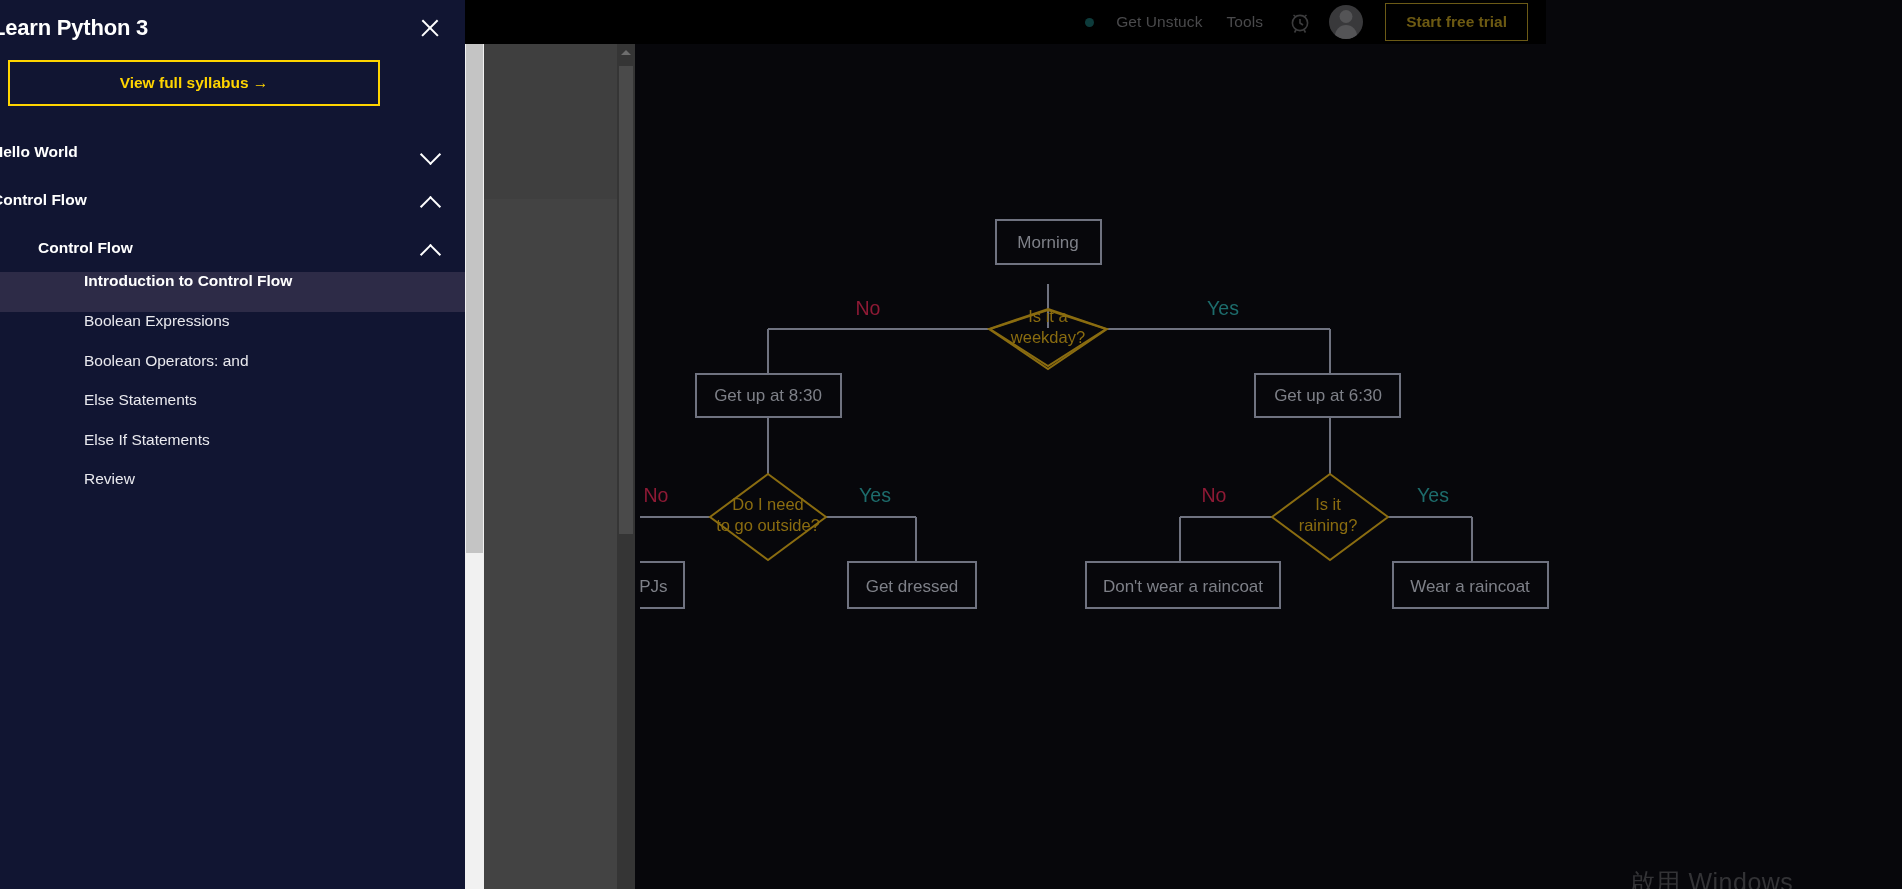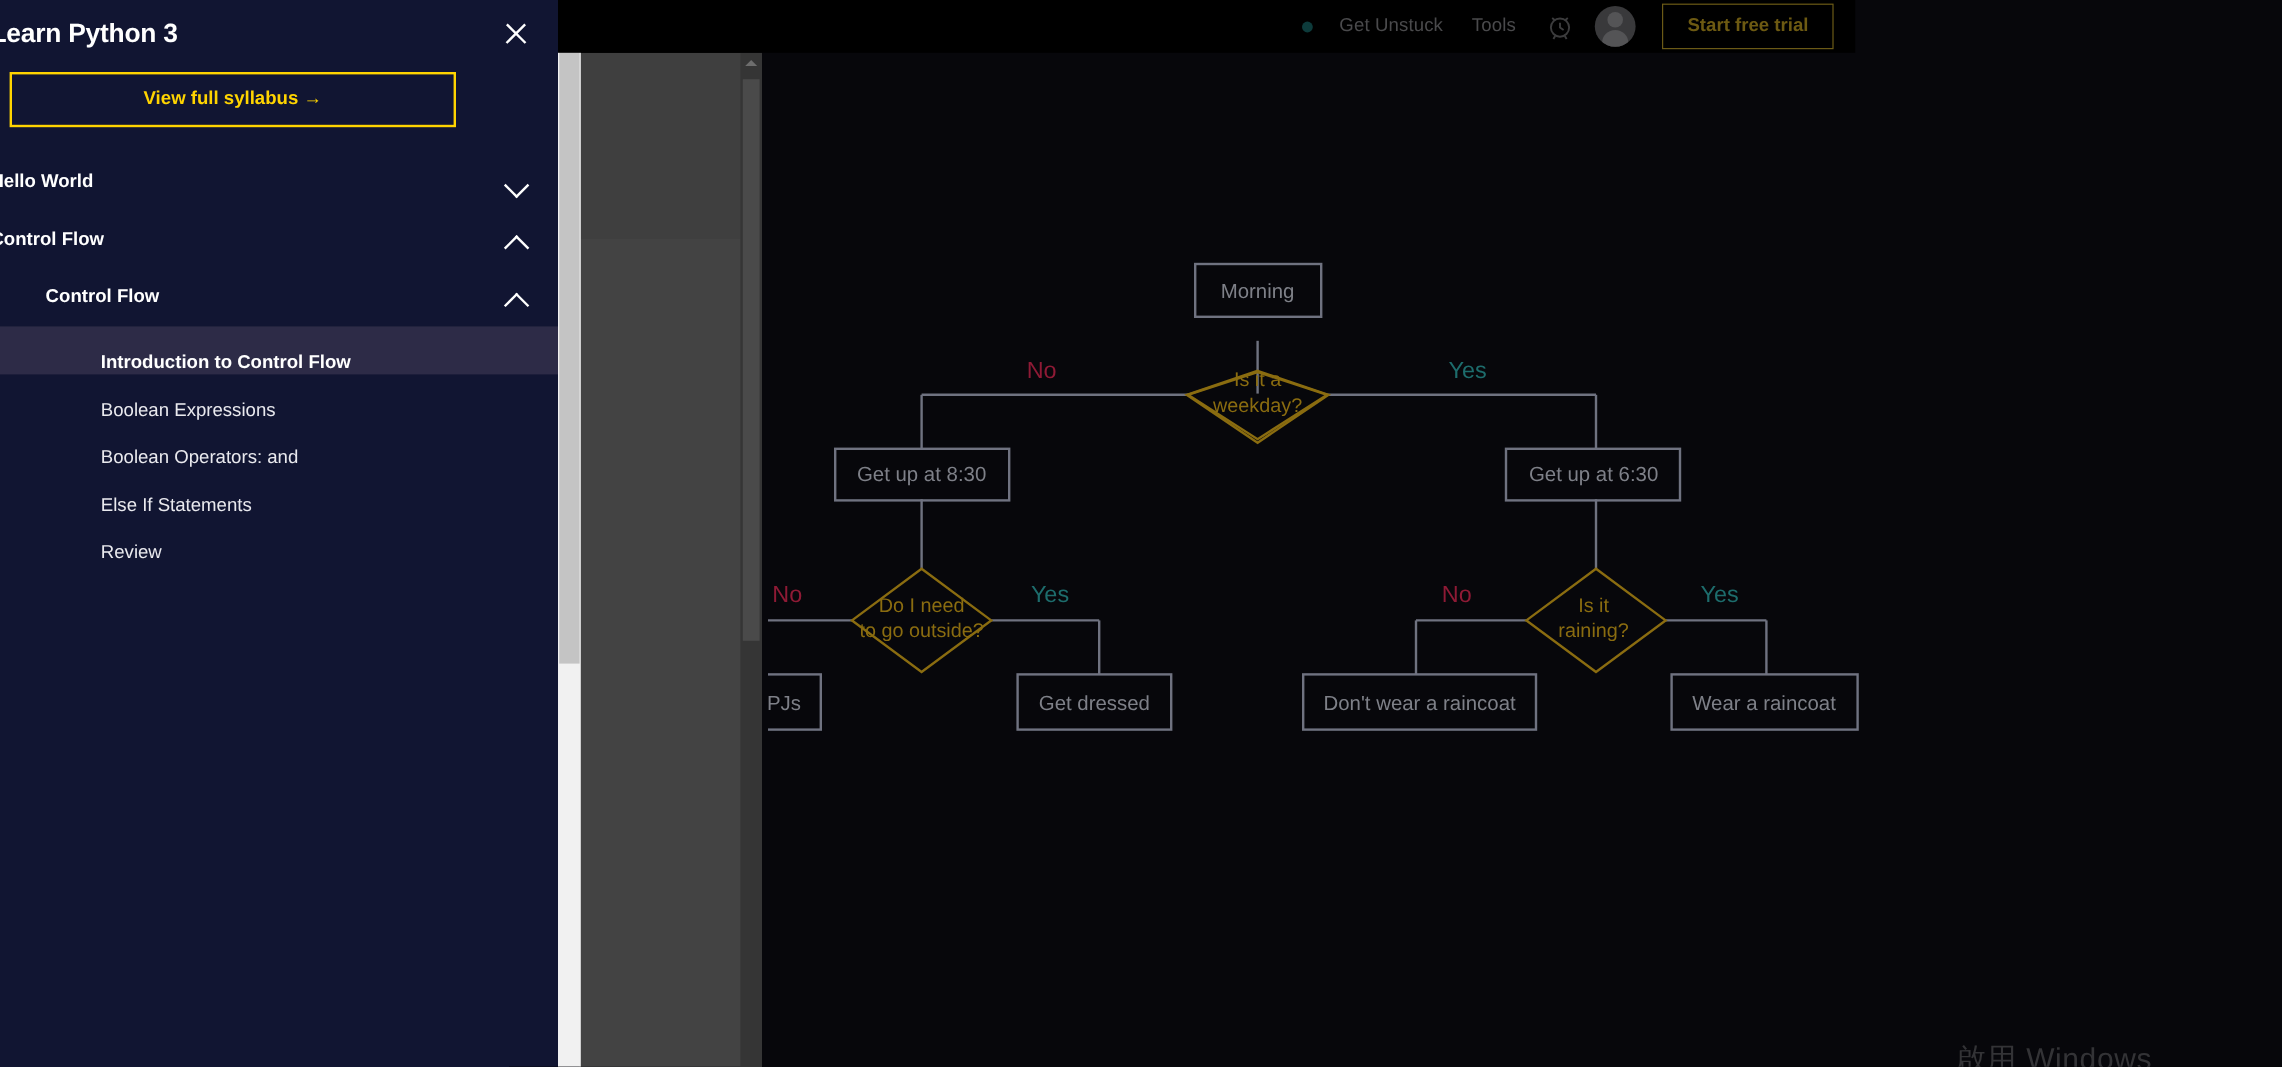--- a/index.html
+++ b/index.html
@@ -162,21 +162,21 @@
   .chev { width: 20px; height: 20px; position: relative; }
   .chev::before {
     content:""; position:absolute; left: 2px; top: 5px;
     width: 13px; height: 13px;
     border-right: 2px solid #ffffff; border-bottom: 2px solid #ffffff;
     transform: rotate(45deg);
   }
   .chev.up::before { top: 9px; transform: rotate(-135deg); }
 
   .lesson {
-    height: 39.5px; display: flex; align-items: flex-end;
+    height: 39.5px; display: flex; align-items: flex-start;
     padding-left: 84px;
     font-size: 15.5px; color: #e9e9ee; cursor: pointer;
   }
   .lesson.active {
     background: #2d2b47; font-weight: 700; color: #ffffff;
     height: 40px;
   }
 </style>
 </head>
 <body>
@@ -331,20 +331,23 @@
       <div class="lesson active">
         <span>Introduction to Control Flow</span>
       </div>
       <div class="lesson">
         <span>Boolean Expressions</span>
       </div>
       <div class="lesson">
         <span>Boolean Operators: and</span>
       </div>
       <div class="lesson">
+        <span>Else Statements</span>
+      </div>
+      <div class="lesson">
         <span>Else If Statements</span>
       </div>
       <div class="lesson">
         <span>Review</span>
       </div>
     </div>
   </div>
 
 </div>
 

